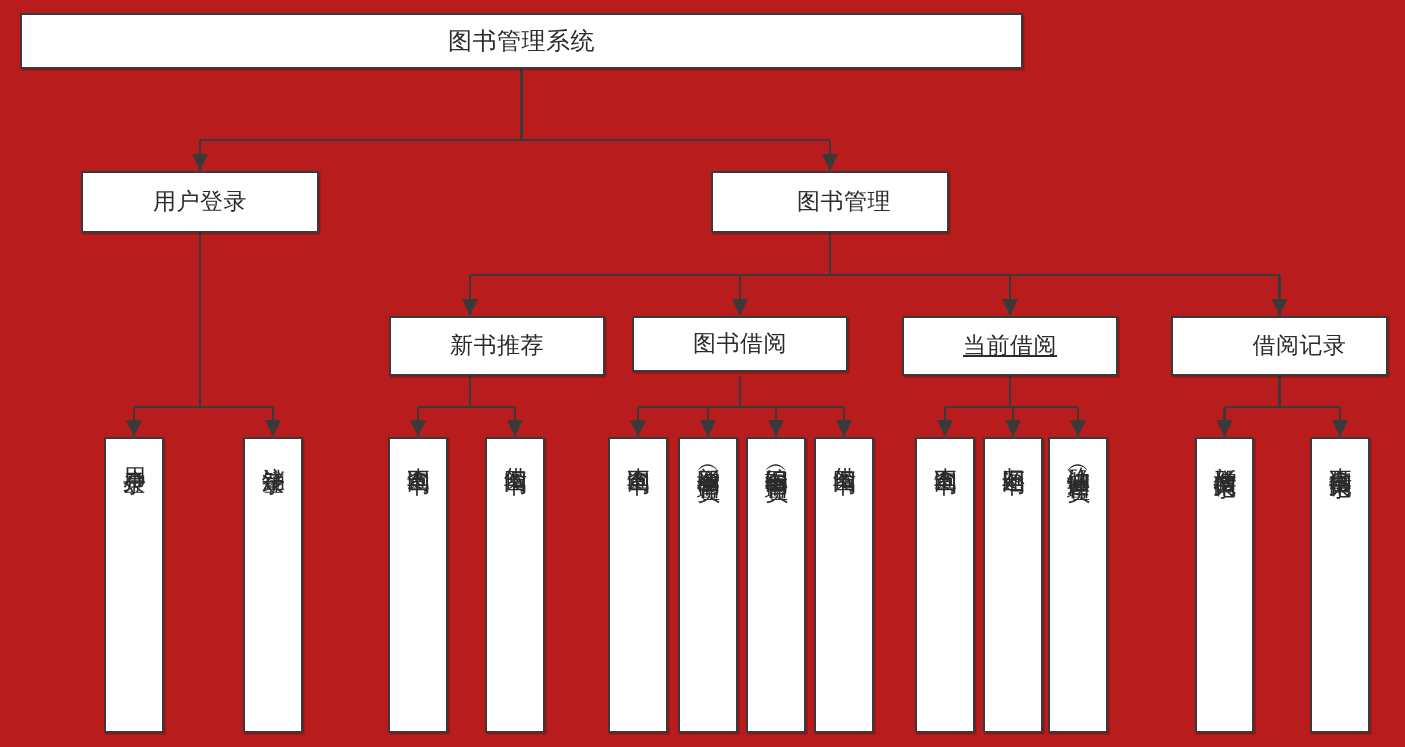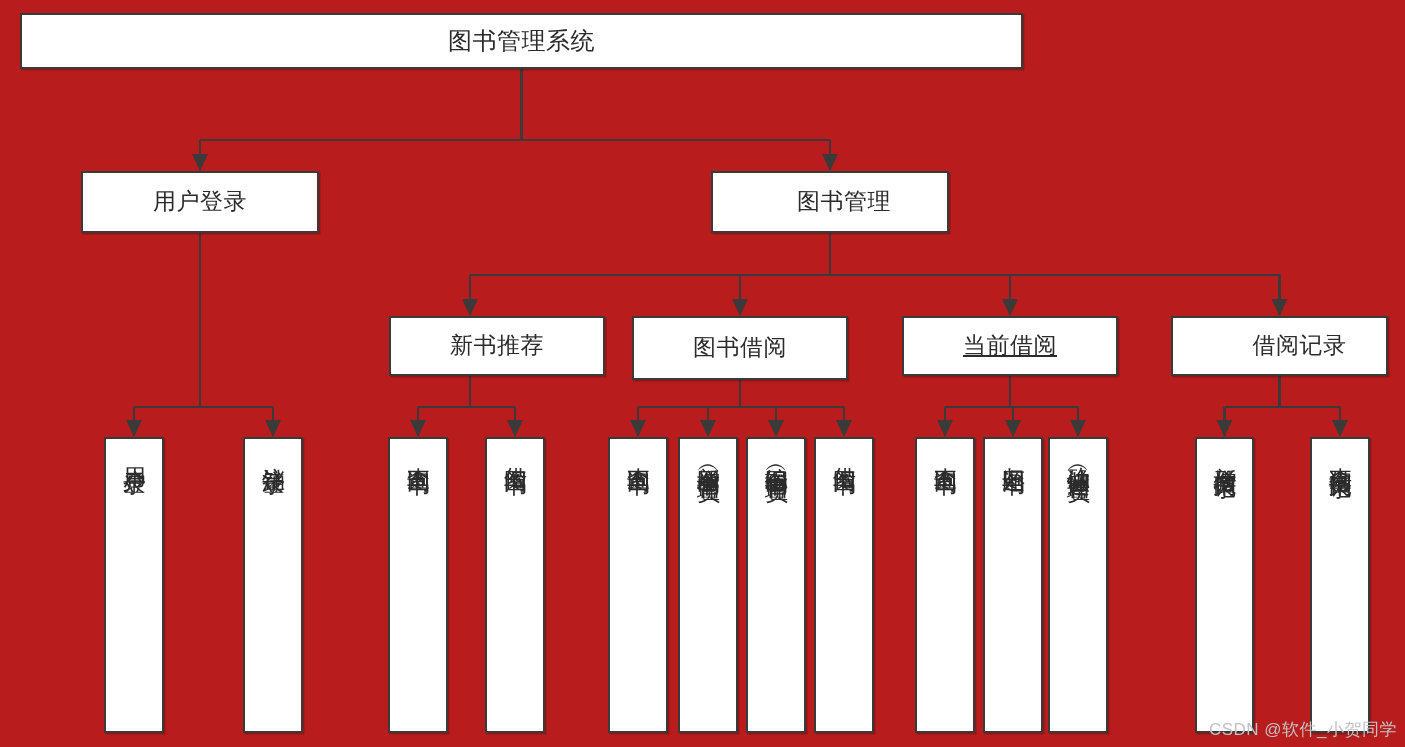--- a/index.html
+++ b/index.html
@@ -136,21 +136,21 @@
       </div>
       <div class="node h" style="left: 81px; top: 171px; width: 238px; height: 62px;">
         <span class="label">用户登录</span>
       </div>
       <div class="node h" style="left: 711px; top: 171px; width: 238px; height: 62px; padding-left: 28px;">
         <span class="label">图书管理</span>
       </div>
       <div class="node h" style="left: 362px; top: 316px; width: 216px; height: 60px; margin-left: 27px;">
         <span class="label">新书推荐</span>
       </div>
-      <div class="node h" style="left: 632px; top: 316px; width: 216px; height: 64px;">
+      <div class="node h" style="left: 632px; top: 316px; width: 216px; height: 56px;">
         <span class="label">图书借阅</span>
       </div>
       <div class="node h" style="left: 902px; top: 316px; width: 216px; height: 60px; text-decoration: underline;">
         <span class="label">当前借阅</span>
       </div>
       <div class="node h" style="left: 1171px; top: 316px; width: 217px; height: 60px; padding-left: 40px;">
         <span class="label">借阅记录</span>
       </div>
       <div class="node v" style="left: 104px; top: 437px; width: 60px; height: 296px;">
         <span class="label">用户登录</span>
@@ -185,14 +185,13 @@
       <div class="node v" style="left: 1048px; top: 437px; width: 60px; height: 296px;">
         <span class="label">确认归还（管理员）</span>
       </div>
       <div class="node v" style="left: 1195px; top: 437px; width: 59px; height: 296px;">
         <span class="label">新增借阅记录</span>
       </div>
       <div class="node v" style="left: 1310px; top: 437px; width: 60px; height: 296px;">
         <span class="label">查询借阅记录</span>
       </div>
     </div>
-  <div class="watermark">CSDN @软件_小贺同学</div>
 </div>
 
 </body></html>

